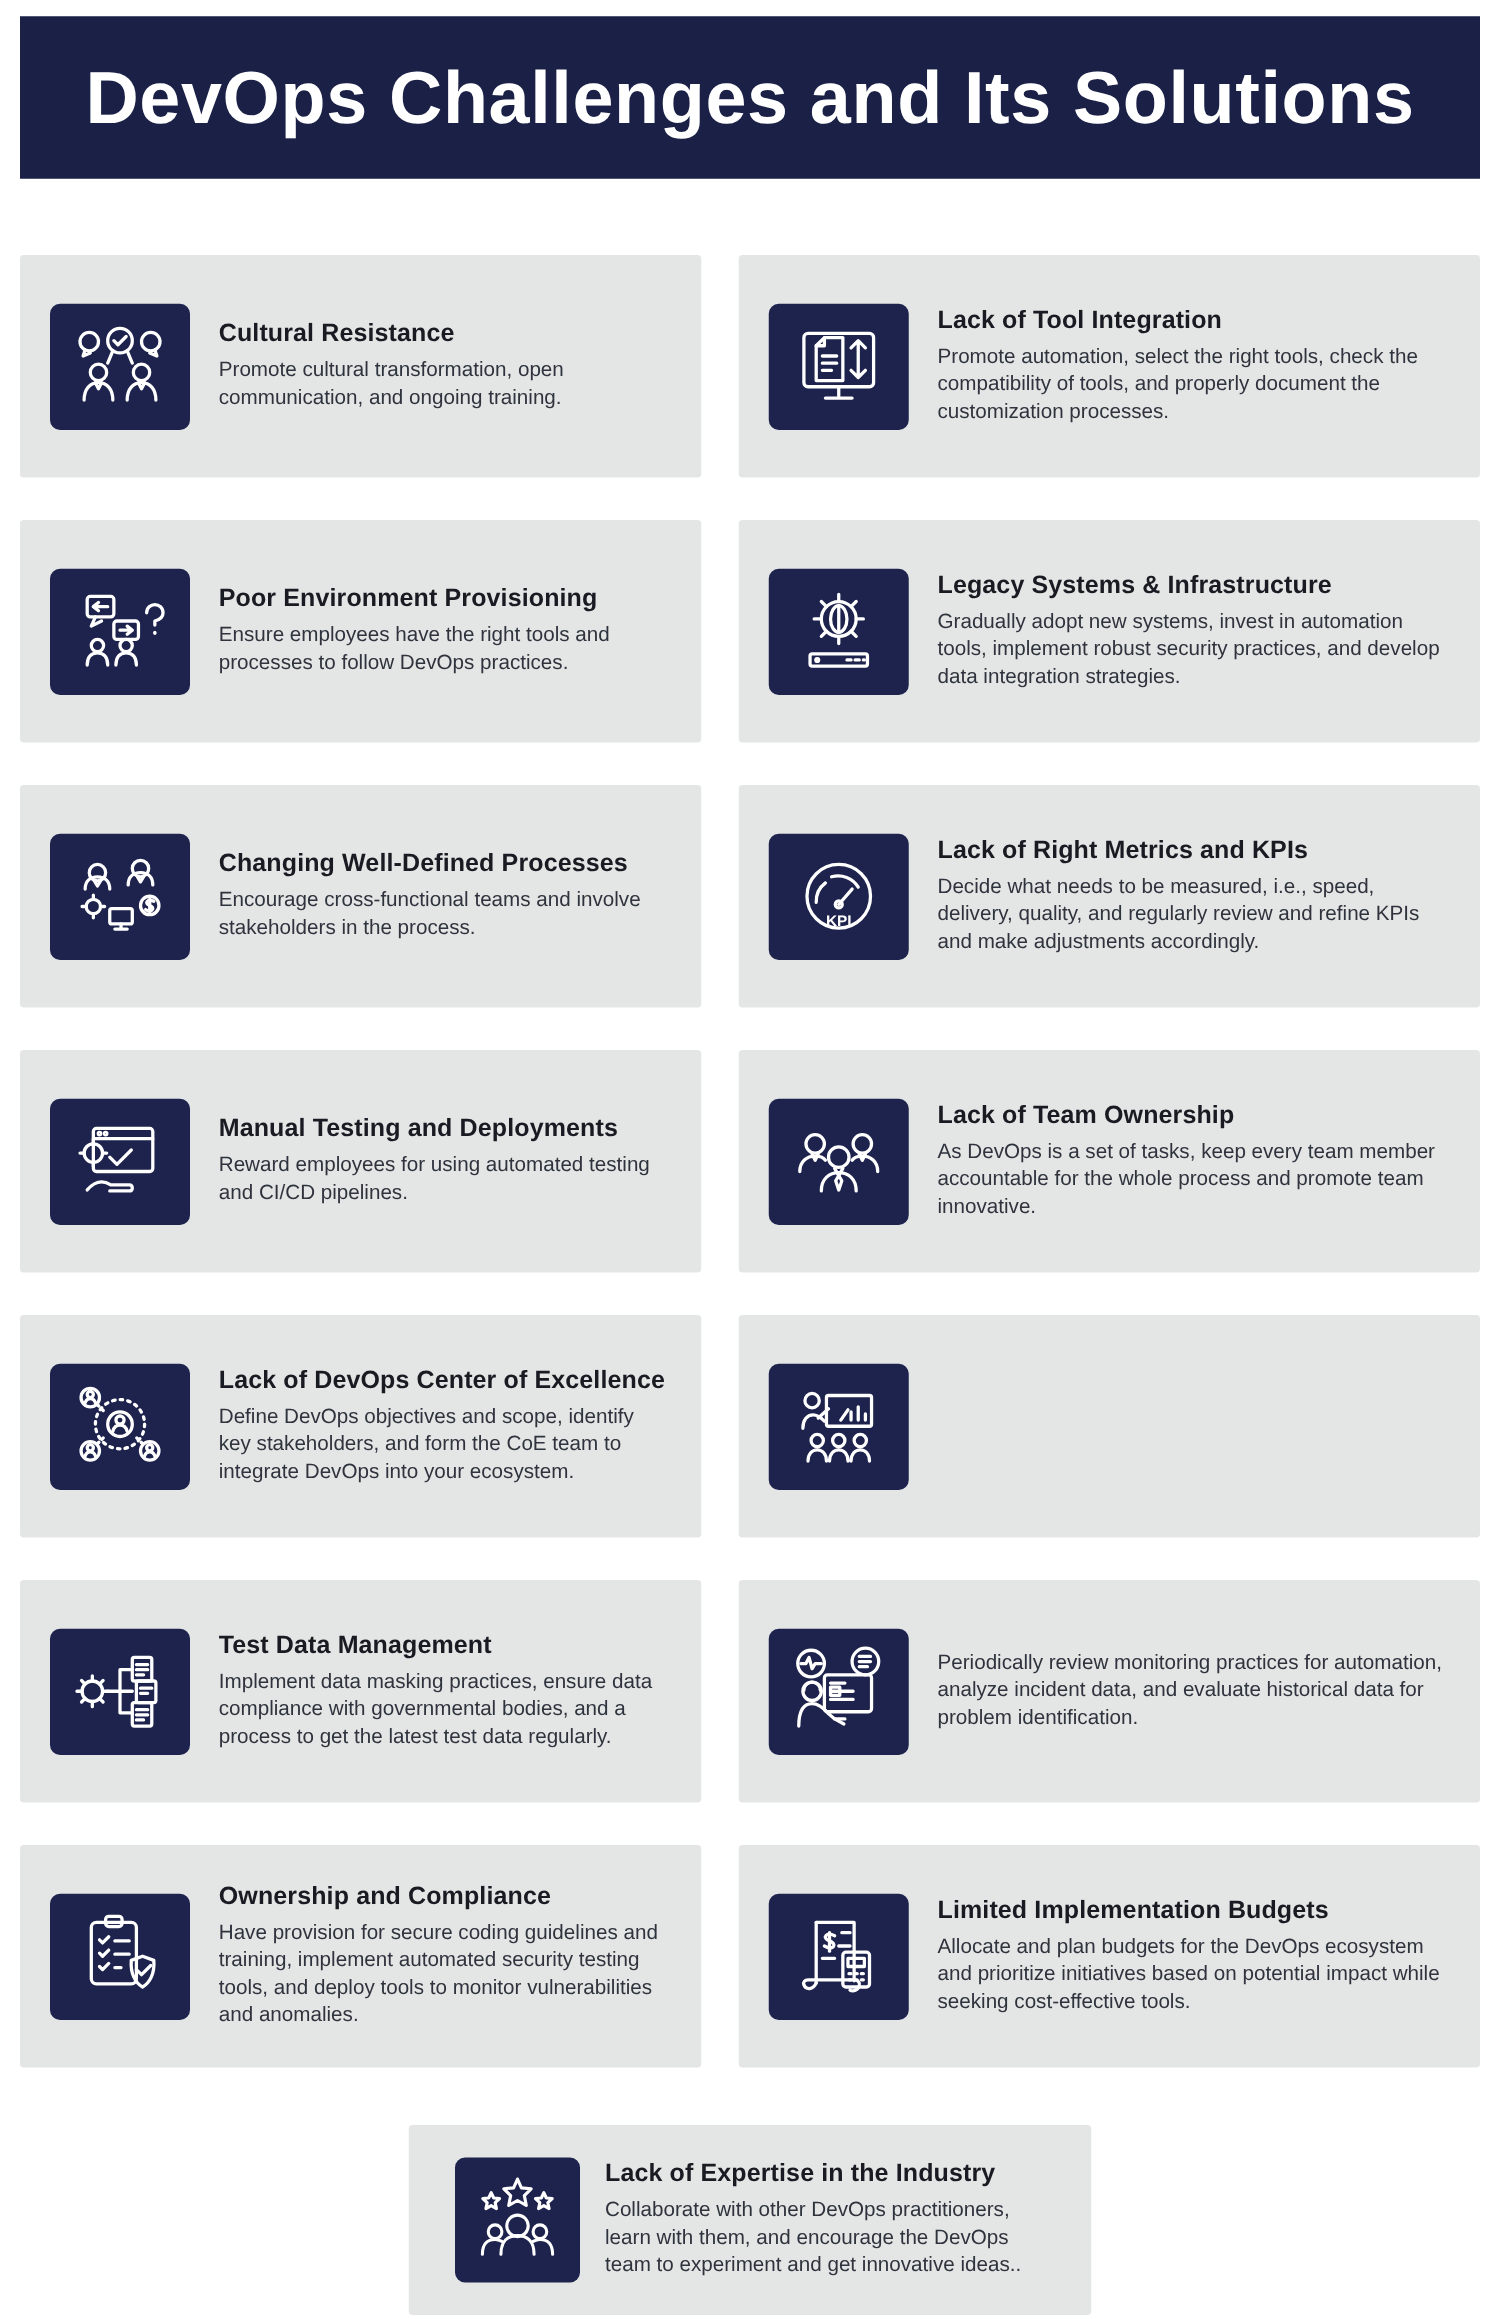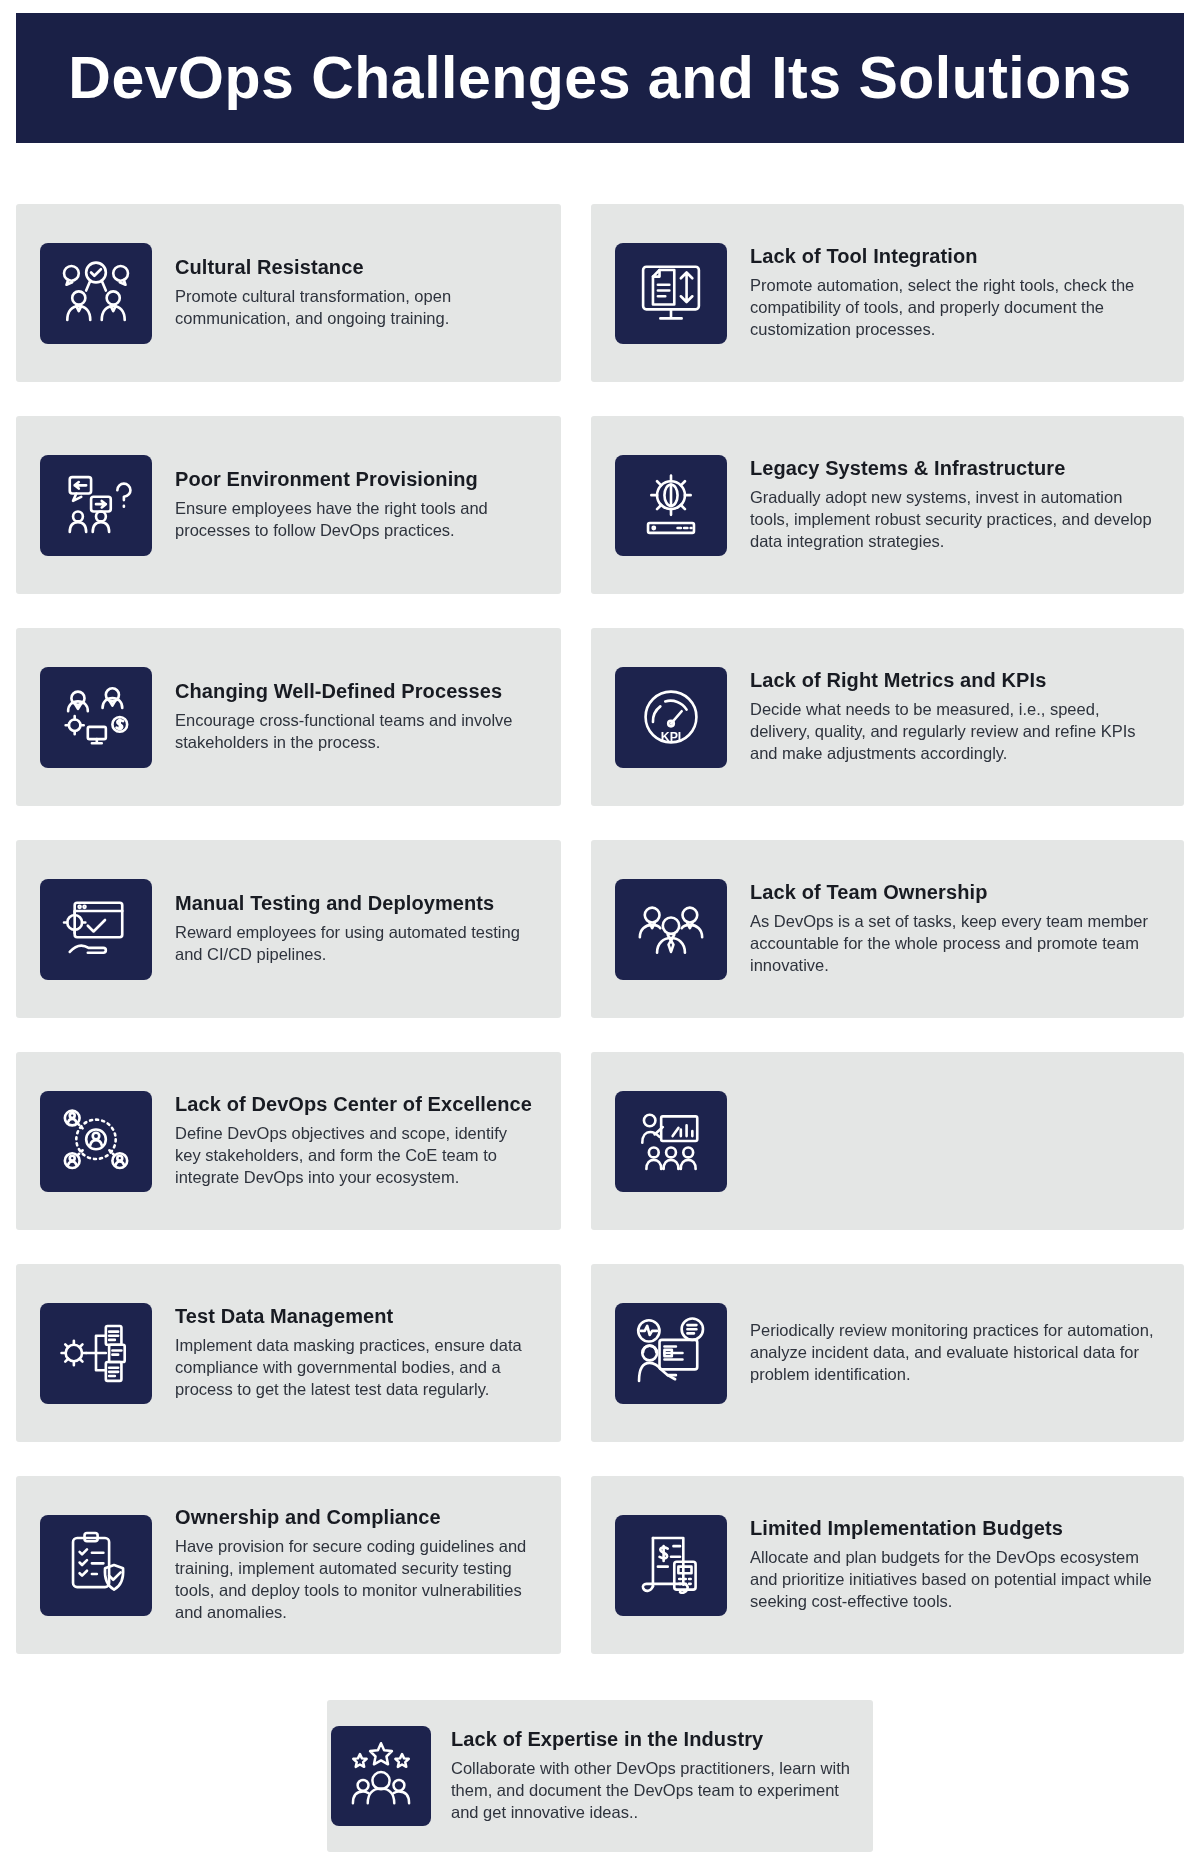--- a/index.html
+++ b/index.html
@@ -40,21 +40,21 @@
   }
   .icon-box svg { width:82px; height:82px; }
   .card-title {
     font-size:20px; font-weight:bold; color:var(--title-color,#181b22);
     margin-bottom:7px; letter-spacing:0.1px;
   }
   .card-desc {
     font-size:16.5px; line-height:1.32; color:var(--body-color,#2e333d);
   }
   .bottom-row { display:flex; justify-content:center; margin-top:46px; }
-  .bottom-row .card { width:546px; min-height:152px; padding:18px 4px; }
+  .bottom-row .card { width:546px; min-height:152px; padding:18px 37px; }
   .bottom-row .icon-box { width:100px; height:100px; margin-right:20px; }
   .bottom-row .icon-box svg { width:78px; height:78px; }
 </style>
 </head>
 <body>
 
 <div class="page">
   <header class="banner">
     <h1>DevOps Challenges and Its Solutions</h1>
   </header>
@@ -353,17 +353,17 @@
             <circle cx="50" cy="56" r="11"></circle>
             <path d="M33 85c0-13 7-19 17-19s17 6 17 19"></path>
             <circle cx="27" cy="62" r="7"></circle>
             <path d="M14 85c0-10 5-15 13-15 3 0 5 1 7 2"></path>
             <circle cx="73" cy="62" r="7"></circle>
             <path d="M86 85c0-10-5-15-13-15-3 0-5 1-7 2"></path>
           </svg>
     </div>
     <div class="card-text">
       <h2 class="card-title">Lack of Expertise in the Industry</h2>
-      <p class="card-desc">Collaborate with other DevOps practitioners, learn with them, and document the DevOps team to experiment and get innovative ideas..</p>
+      <p class="card-desc">Collaborate with other DevOps practitioners, learn with them, and encourage the DevOps team to experiment and get innovative ideas..</p>
     </div>
   </section>
 </div>
 </div>
 
 </body></html>

